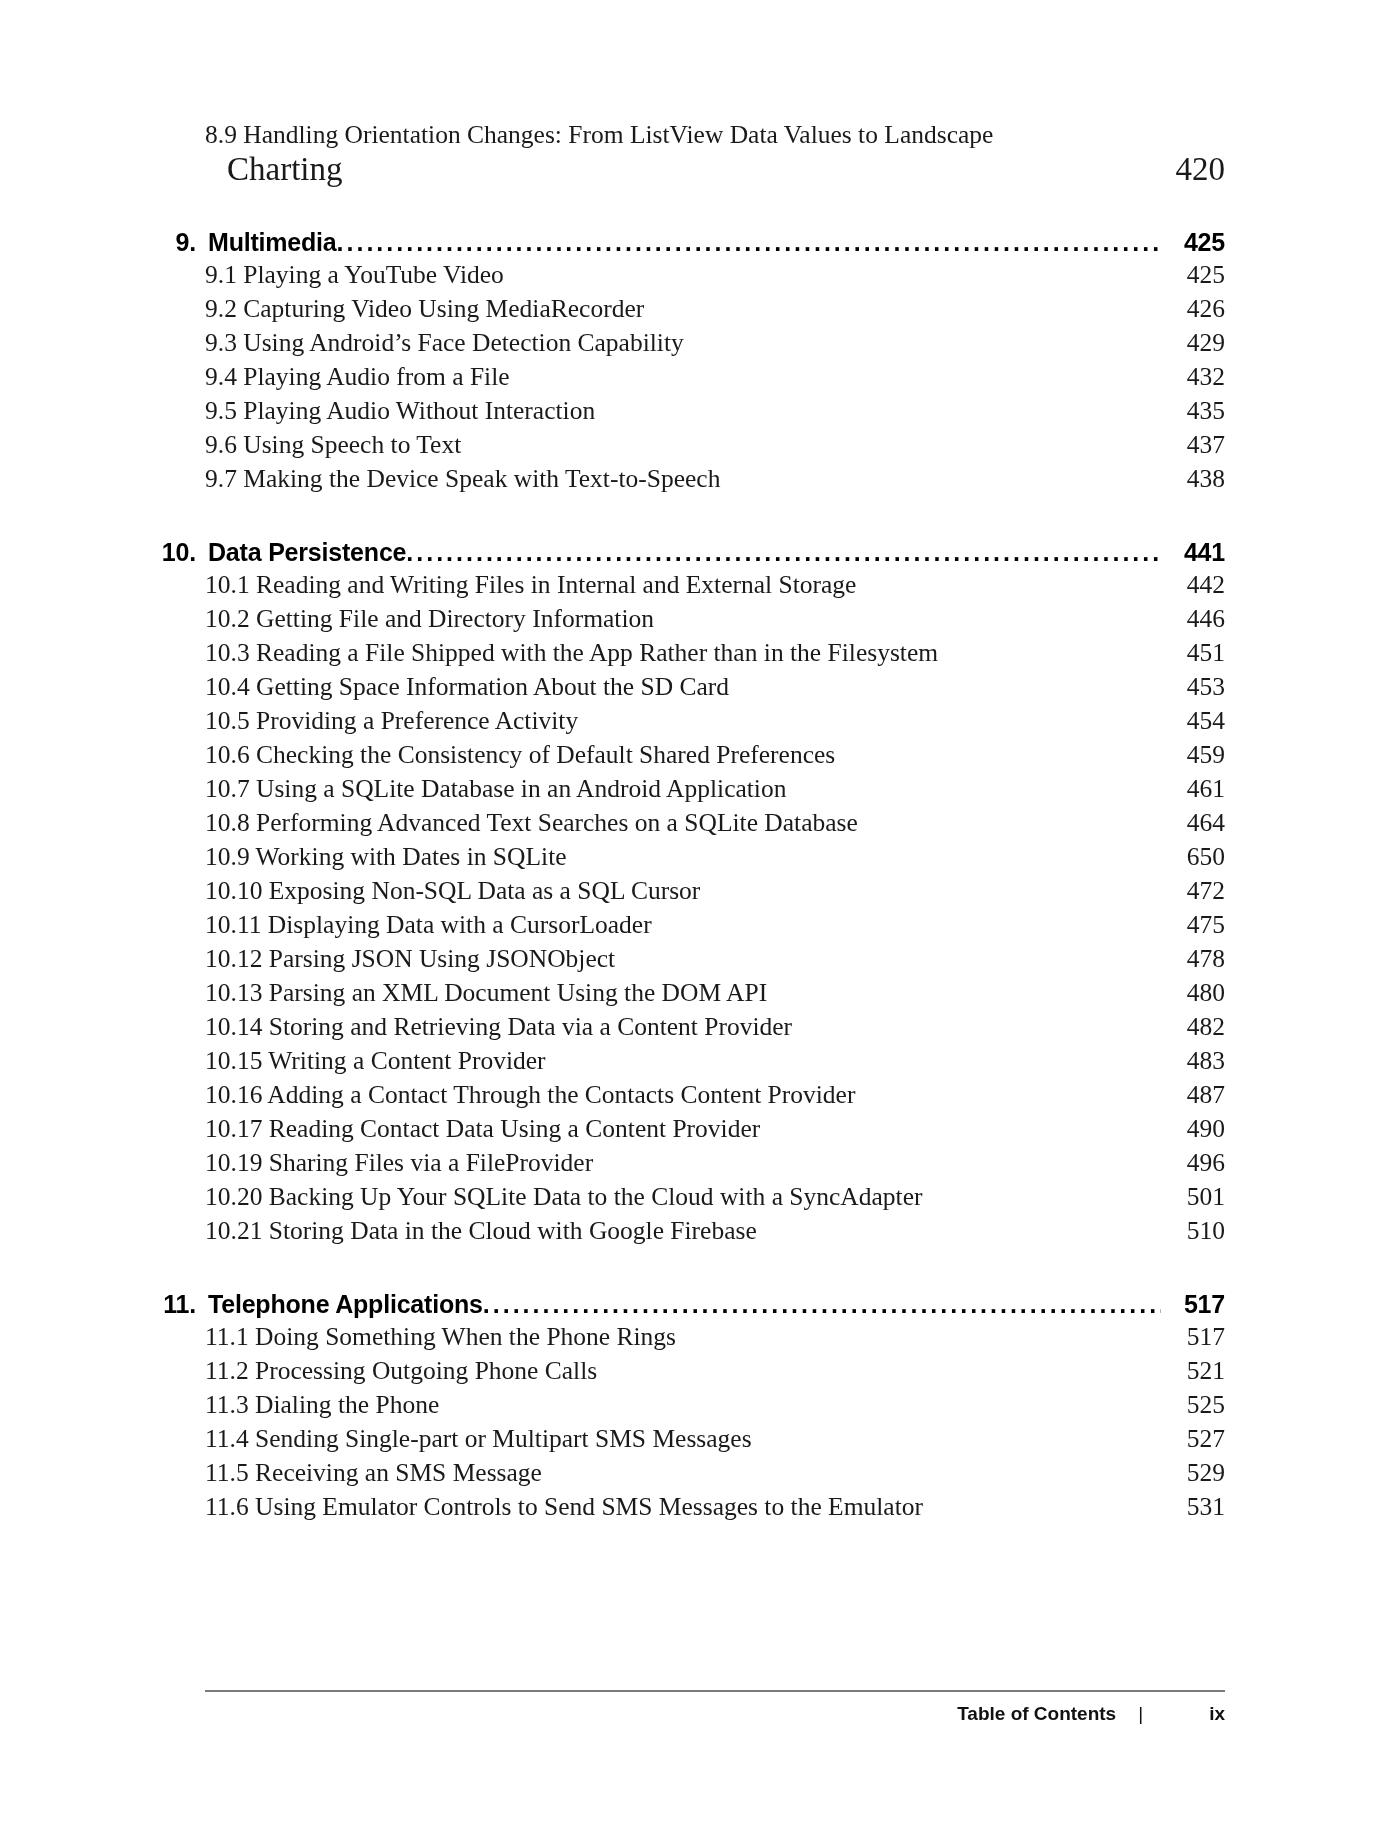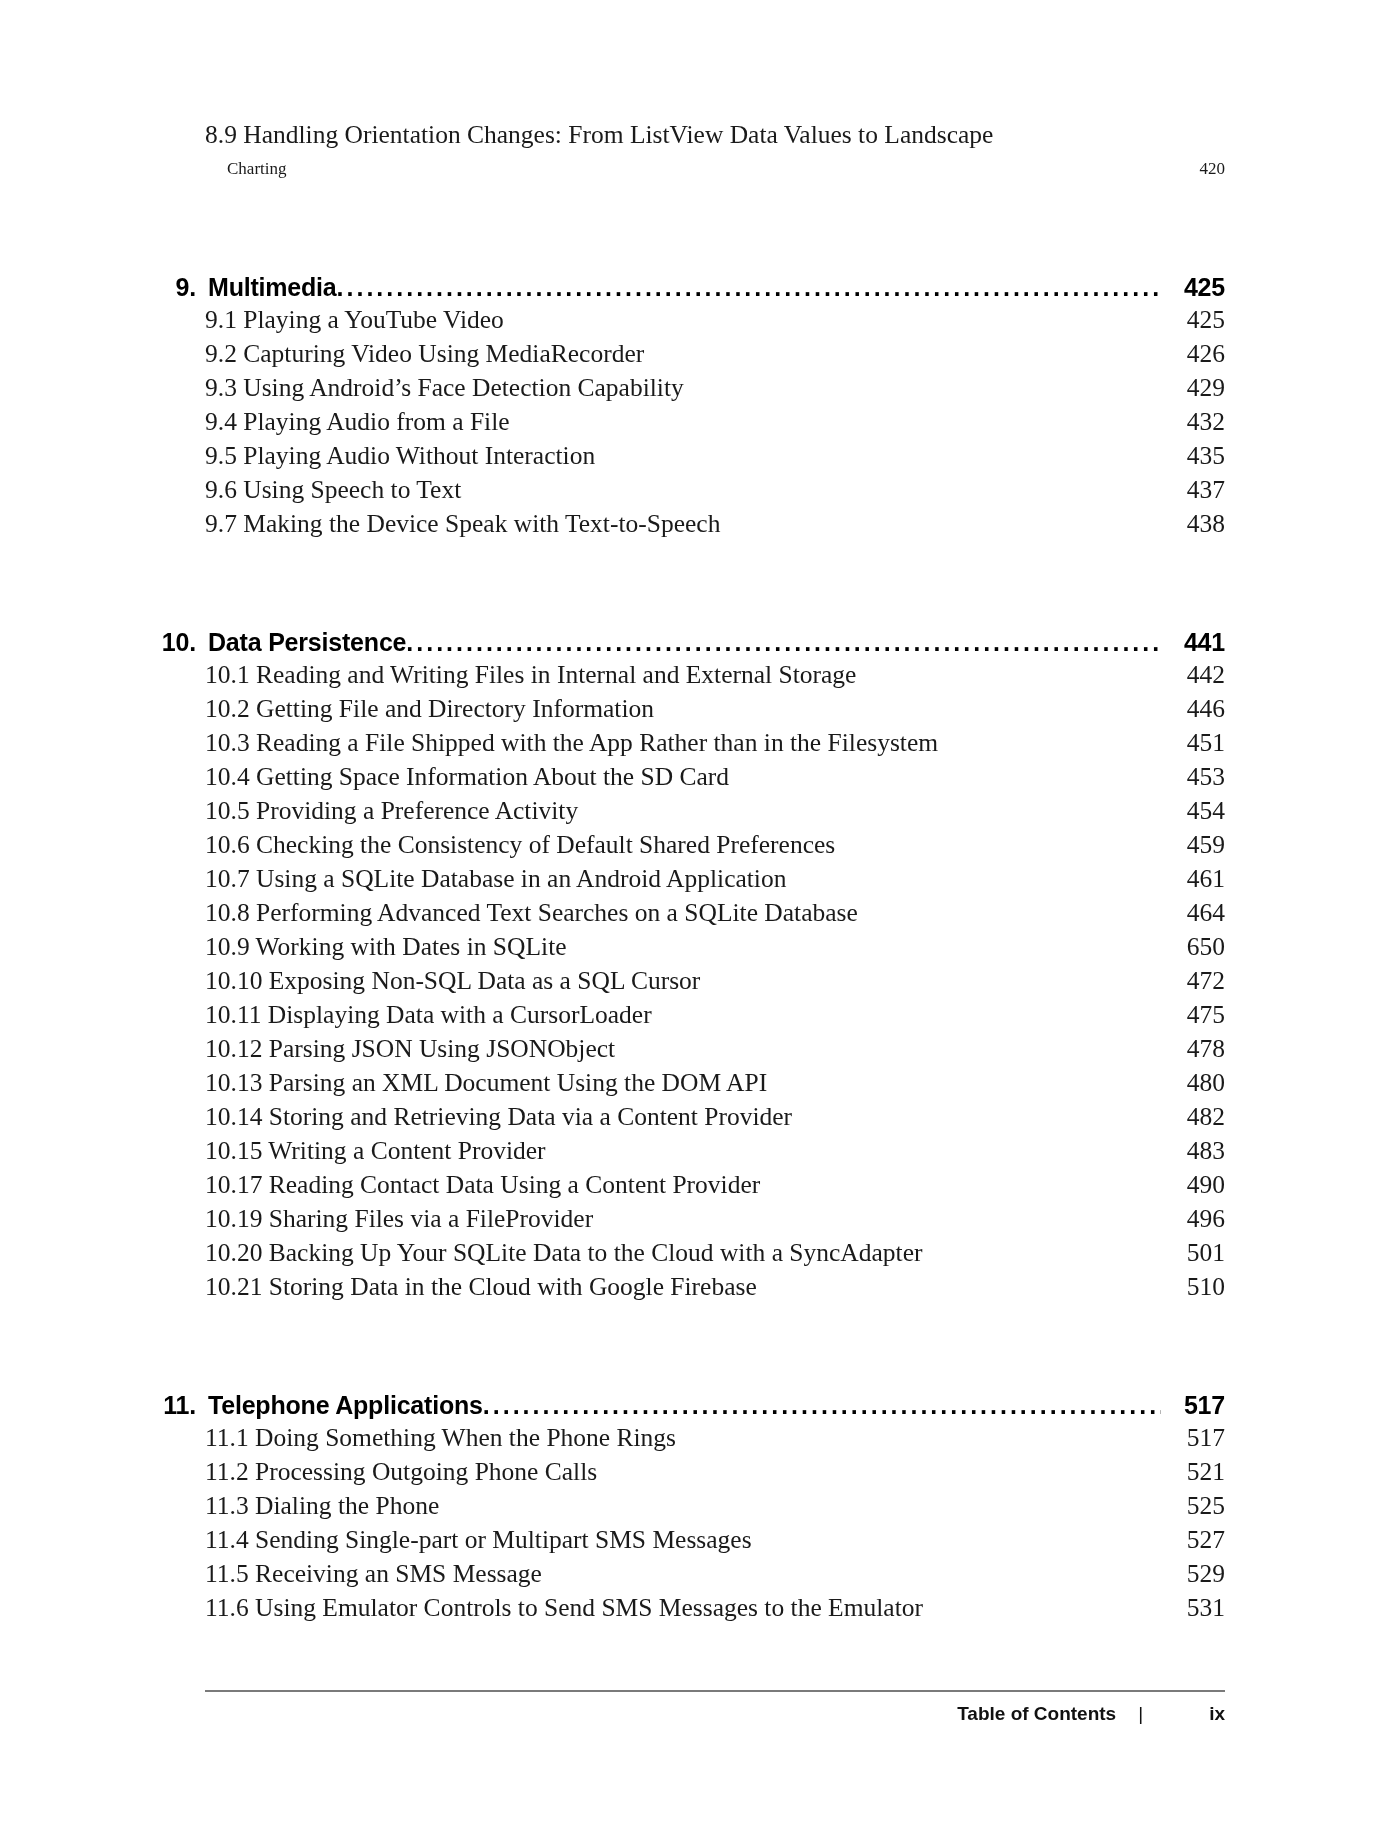--- a/index.html
+++ b/index.html
@@ -52,21 +52,21 @@
   .entry .epage {
     flex: 0 0 auto;
     width: 64px;
     text-align: right;
     font-variant-numeric: lining-nums;
   }
   .contline {
     display: flex;
     align-items: flex-end;
     font-family: "Liberation Serif", serif;
-    font-size: 17px;
+    font-size: 33px;
     line-height: 34px;
   }
   .contline .ctext {
     flex: 1 1 auto;
     padding-left: 22px;
     padding-right: 24px;
   }
   .contline .cpage {
     flex: 0 0 auto;
     width: 64px;
@@ -90,21 +90,20 @@
     flex: 0 0 auto;
     width: 48px;
     text-align: right;
     padding-right: 12px;
     font-stretch: condensed;
   }
   .chapter .cname {
     flex: 0 0 auto;
     white-space: nowrap;
     font-stretch: condensed;
-    margin-top: 45px;
   }
   .chapter .dots {
     flex: 1 1 auto;
     overflow: hidden;
     white-space: nowrap;
     font-family: "Liberation Sans Narrow", "Liberation Sans", sans-serif;
     font-weight: bold;
     letter-spacing: 3.0px;
     font-size: 25px;
     margin-left: 0px;
@@ -266,20 +265,24 @@
     </div>
     <div class="entry">
       <span class="etitle">10.14 Storing and Retrieving Data via a Content Provider</span>
       <span class="epage">482</span>
     </div>
     <div class="entry">
       <span class="etitle">10.15 Writing a Content Provider</span>
       <span class="epage">483</span>
     </div>
     <div class="entry">
+      <span class="etitle">10.16 Adding a Contact Through the Contacts Content Provider</span>
+      <span class="epage">487</span>
+    </div>
+    <div class="entry">
       <span class="etitle">10.17 Reading Contact Data Using a Content Provider</span>
       <span class="epage">490</span>
     </div>
     <div class="entry">
       <span class="etitle">10.19 Sharing Files via a FileProvider</span>
       <span class="epage">496</span>
     </div>
     <div class="entry">
       <span class="etitle">10.20 Backing Up Your SQLite Data to the Cloud with a SyncAdapter</span>
       <span class="epage">501</span>

